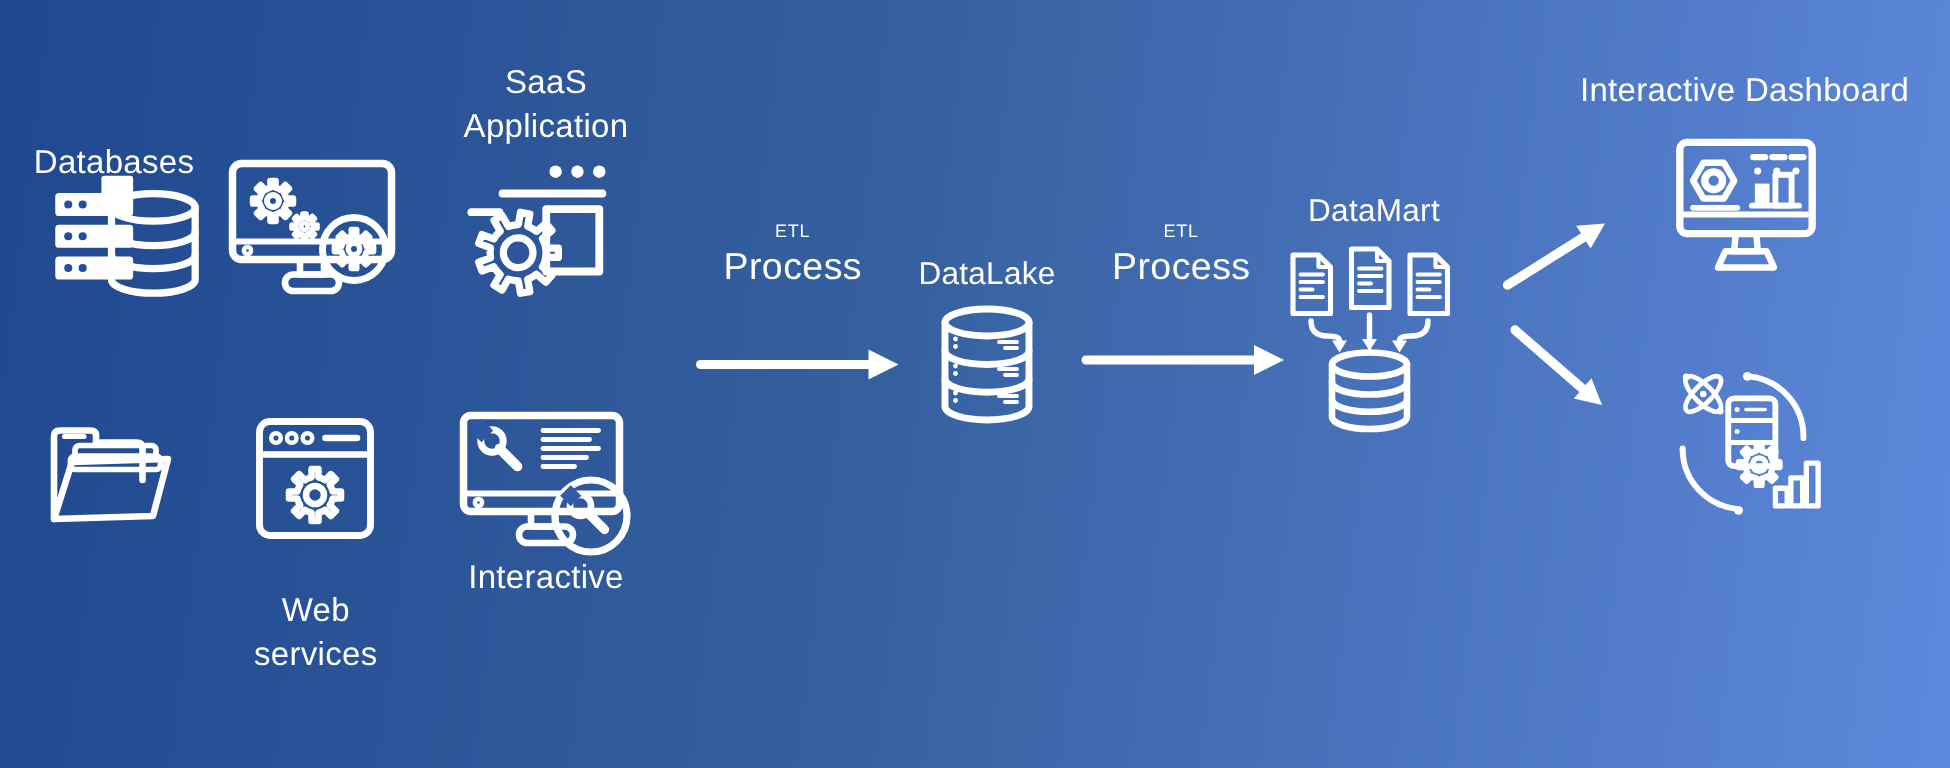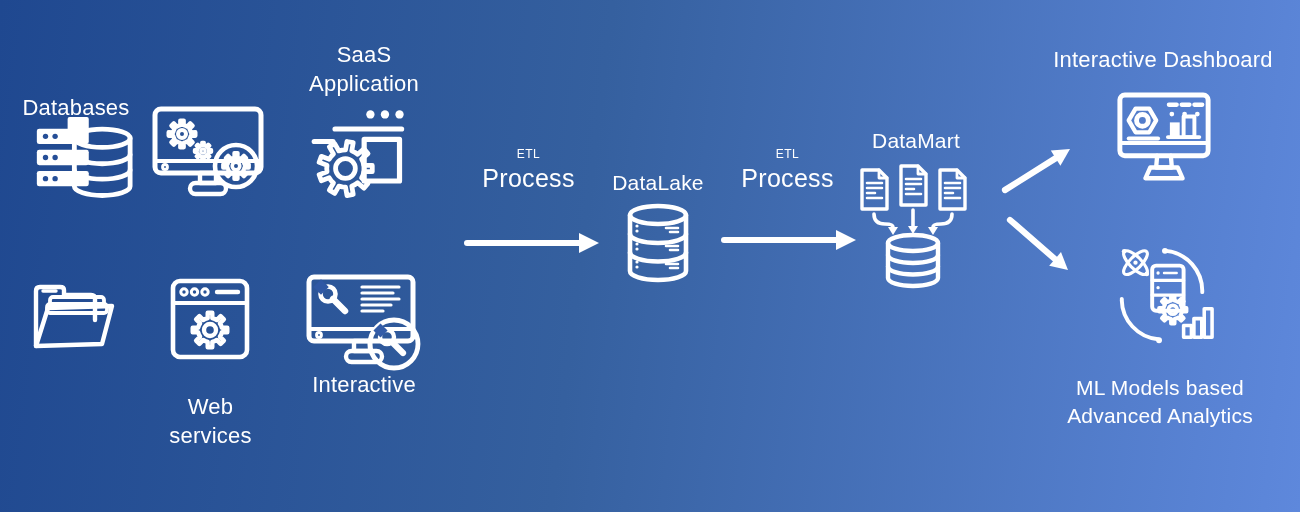--- a/index.html
+++ b/index.html
@@ -250,16 +250,14 @@
       <circle cx="48" cy="29.5" r="1.7" fill="#ffffff"></circle>
       <circle cx="48" cy="44.5" r="1.7" fill="#ffffff"></circle>
       <path class="s" d="M54,29.5 H67" stroke-width="2.4"></path>
       <path class="s" fill="#5781d3" stroke-width="4" d="M71.8,63.4L72.3,65.2L76.9,65.2L76.9,68.8L72.3,68.8L71.8,70.6L70.9,72.3L74.1,75.5L71.5,78.1L68.3,74.9L66.6,75.8L64.8,76.3L64.8,80.9L61.2,80.9L61.2,76.3L59.4,75.8L57.7,74.9L54.5,78.1L51.9,75.5L55.1,72.3L54.2,70.6L53.7,68.8L49.1,68.8L49.1,65.2L53.7,65.2L54.2,63.4L55.1,61.7L51.9,58.5L54.5,55.9L57.7,59.1L59.4,58.2L61.2,57.7L61.2,53.1L64.8,53.1L64.8,57.7L66.6,58.2L68.3,59.1L71.5,55.9L74.1,58.5L70.9,61.7Z"></path>
       <circle class="s" cx="63" cy="67" r="4.5" stroke-width="3.8"></circle>
       <rect class="s" x="74" y="83" width="8" height="12" stroke-width="3.6"></rect>
       <rect class="s" x="84.5" y="76" width="8" height="19" stroke-width="3.6"></rect>
       <rect class="s" x="95" y="66" width="8" height="29" stroke-width="3.6"></rect>
     </svg>
   </div>
-  <div class="label small" style="left:1036px;top:374px;width:248px;line-height:28px;">ML Models based
-Advanced Analytics</div>
 
 </div>
 
 </body></html>

